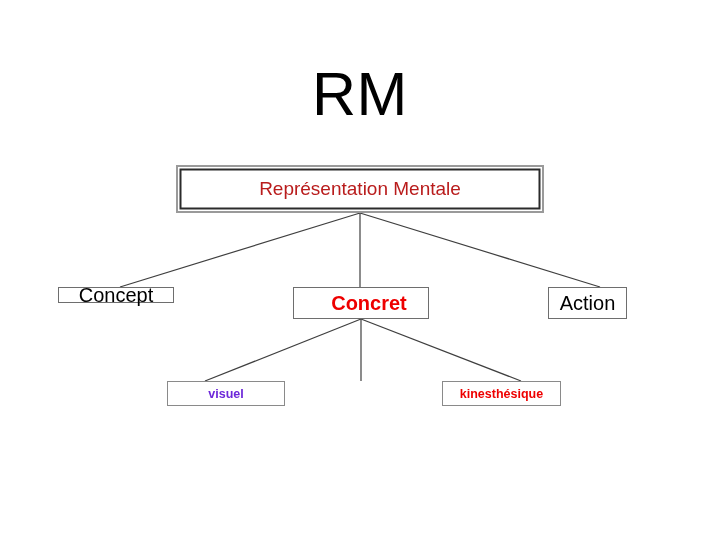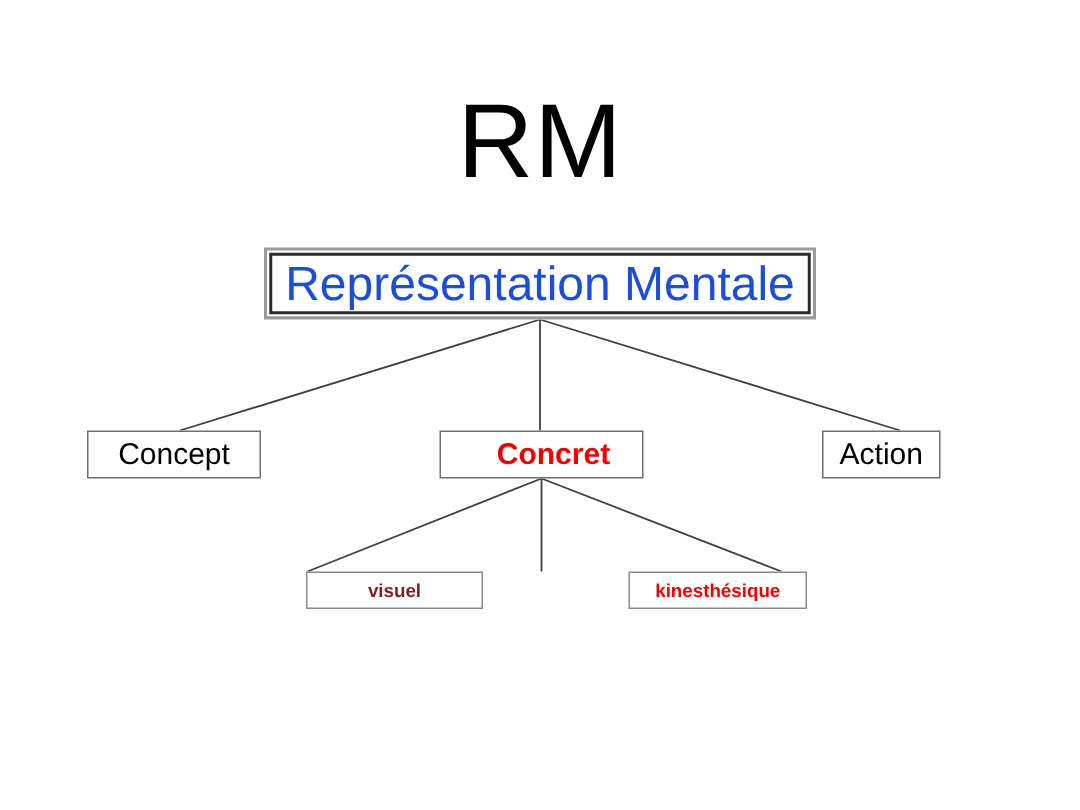--- a/index.html
+++ b/index.html
@@ -18,21 +18,21 @@
     overflow: hidden;
   }
 
   
   #title {
     position: absolute;
     left: 0;
     top: 62px;
     width: 720px;
     text-align: center;
-    font-size: 70px;
+    font-size: 61px;
     line-height: 64px;
     color: #000000;
     font-weight: normal;
     letter-spacing: 0.5px;
   }
 
   
   #connectors {
     position: absolute;
     left: 0;
@@ -54,22 +54,22 @@
     display: flex;
     align-items: center;
     justify-content: center;
     text-align: center;
   }
 
   
   .node-root {
     border: 2px solid #9a9a9a;
     box-shadow: inset 0 0 0 1.5px #ffffff, inset 0 0 0 3.5px #2b2b2b;
-    font-size: 32px;
-    color: #1d4ed8;
+    font-size: 19px;
+    color: #b91c1c;
   }
 
   
   .node-mid {
     border: 1.5px solid #6e6e6e;
     font-size: 20px;
     color: #000000;
   }
   .node-mid.accent {
     font-weight: bold;
@@ -77,26 +77,26 @@
 
   
   .node-leaf {
     border: 1.2px solid #8a8a8a;
     font-size: 12.5px;
     font-weight: bold;
   }
 
   
   #node-root     { left: 176px; top: 165px; width: 368px; height: 48px; }
-  #node-concept  { left: 58px;  top: 287px; width: 116px; height: 32px; align-items: center; }
+  #node-concept  { left: 58px;  top: 287px; width: 116px; height: 16px; align-items: center; }
   #node-concret  { left: 293px; top: 287px; width: 136px; height: 32px; padding-left: 16px; }
   #node-action   { left: 548px; top: 287px; width: 79px;  height: 32px; }
   #node-visuel   { left: 167px; top: 381px; width: 118px; height: 25px; }
   #node-auditif  { left: 303px; top: 381px; width: 117px; height: 25px; }
-  #node-kinesth  { left: 419px; top: 381px; width: 119px; height: 25px; }
+  #node-kinesth  { left: 442px; top: 381px; width: 119px; height: 25px; }
 </style>
 </head>
 <body>
 
 <div id="slide">
 
   <div id="title">RM</div>
 
   <svg id="connectors" viewBox="0 0 720 540" xmlns="http://www.w3.org/2000/svg">
 
@@ -118,21 +118,21 @@
   </div>
 
   <div class="node node-mid accent" id="node-concret" style="color:#EE0000;">
     <span>Concret</span>
   </div>
 
   <div class="node node-mid" id="node-action">
     <span>Action</span>
   </div>
 
-  <div class="node node-leaf" id="node-visuel" style="color:#7f1d1d;margin-left:37px;">
+  <div class="node node-leaf" id="node-visuel" style="color:#6d28d9;">
     <span>visuel</span>
   </div>
 
 
   <div class="node node-leaf" id="node-kinesth" style="color:#EE0000;">
     <span>kinesthésique</span>
   </div>
 
 </div>
 

